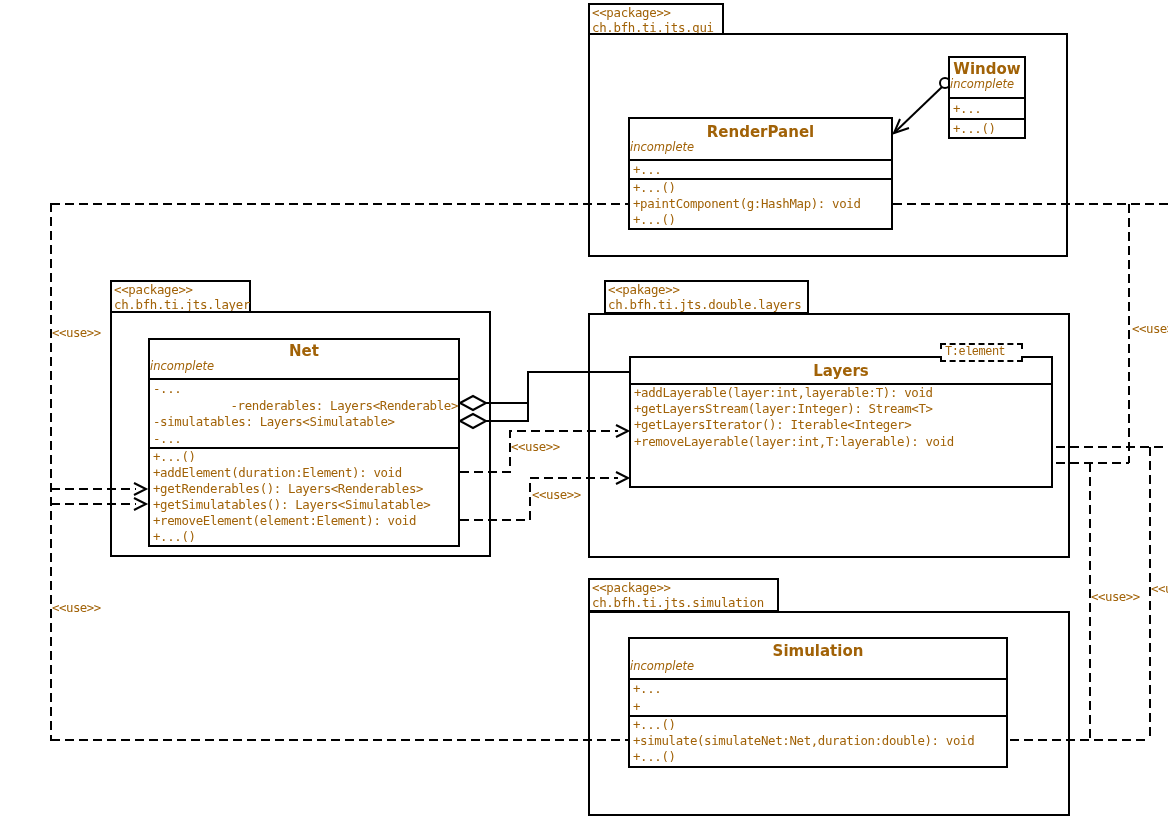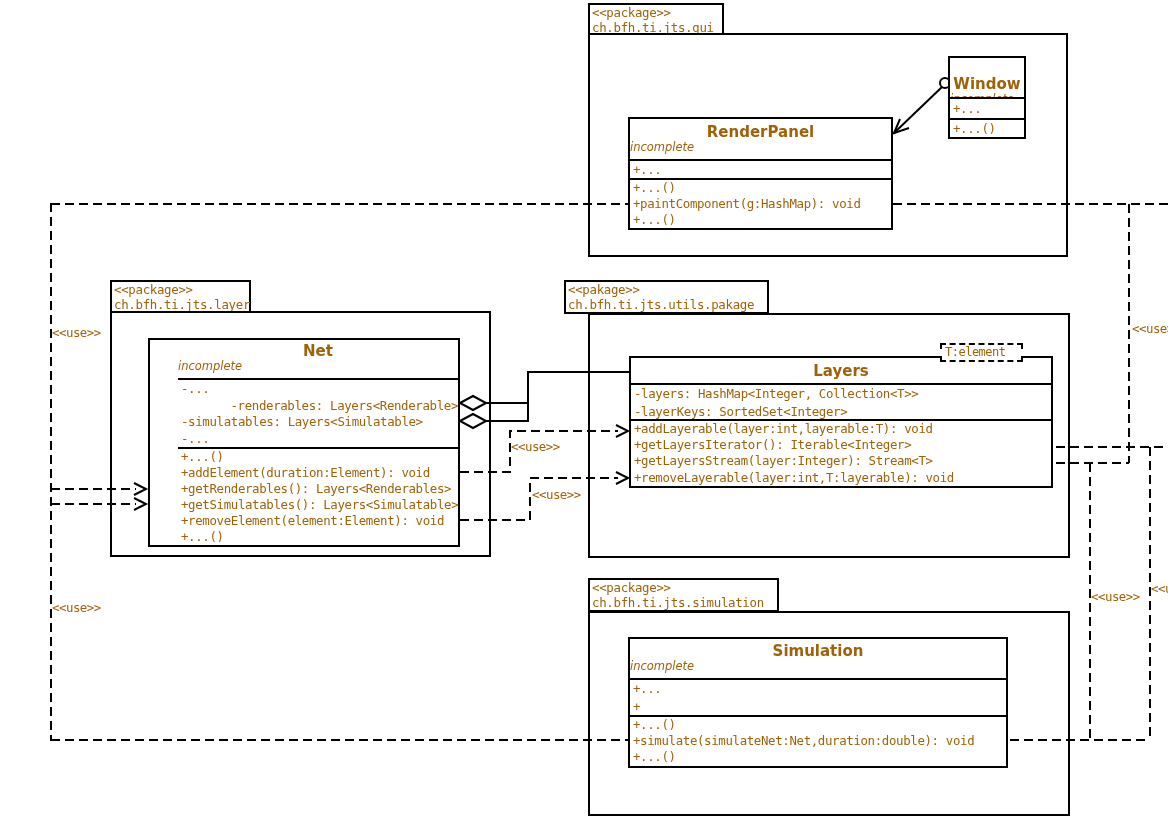--- a/index.html
+++ b/index.html
@@ -32,23 +32,23 @@
     <div class="tabline">ch.bfh.ti.jts.gui</div>
   </div>
   <div class="abs pkg-body" style="left:540px;top:33px;width:480px;height:224px;"></div>
 
   <div class="abs pkg-tab" style="left:62px;top:280px;width:141px;height:33px;">
     <div class="tabline">&lt;&lt;package&gt;&gt;</div>
     <div class="tabline">ch.bfh.ti.jts.layer</div>
   </div>
   <div class="abs pkg-body" style="left:62px;top:311px;width:381px;height:246px;"></div>
 
-  <div class="abs pkg-tab" style="left:516px;top:280px;width:205px;height:34px;">
+  <div class="abs pkg-tab" style="left:556px;top:280px;width:205px;height:34px;">
     <div class="tabline">&lt;&lt;pakage&gt;&gt;</div>
-    <div class="tabline">ch.bfh.ti.jts.utils.pakage</div>
+    <div class="tabline">ch.bfh.ti.jts.double.layers</div>
   </div>
   <div class="abs pkg-body" style="left:540px;top:313px;width:482px;height:245px;"></div>
 
   <div class="abs pkg-tab" style="left:540px;top:578px;width:191px;height:34px;">
     <div class="tabline">&lt;&lt;package&gt;&gt;</div>
     <div class="tabline">ch.bfh.ti.jts.simulation</div>
   </div>
   <div class="abs pkg-body" style="left:540px;top:611px;width:482px;height:205px;"></div>
 
   <svg class="wires" width="1168" height="819" viewBox="0 0 1168 819">
@@ -105,21 +105,21 @@
       <g>
         <line x1="894" y1="87" x2="846" y2="133"></line>
         <circle cx="897" cy="83" r="5" fill="#fff"></circle>
         <polyline points="852,119 846,133 861,128"></polyline>
       </g>
     </g>
   </svg>
 
   <div class="abs cls" style="left:900px;top:56px;width:78px;height:83px;">
     <div class="hd" style="height:41px;">
-      <div class="title" style="padding-top:18px;line-height:17px;">Window</div>
+      <div class="title" style="padding-top:3px;line-height:17px;">Window</div>
       <div class="note">incomplete</div>
     </div>
     <div class="attrs" style="height:21px;">
       <div class="row" style="line-height:19px;">+...</div>
     </div>
     <div class="mths">
       <div class="row" style="line-height:18px;">+...()</div>
     </div>
   </div>
 
@@ -131,21 +131,21 @@
     <div class="attrs" style="height:19px;">
       <div class="row" style="line-height:17px;">+...</div>
     </div>
     <div class="mths">
       <div class="row" style="line-height:16px;">+...()</div>
       <div class="row" style="line-height:16px;">+paintComponent(g:HashMap): void</div>
       <div class="row" style="line-height:16px;">+...()</div>
     </div>
   </div>
 
-  <div class="abs cls" style="left:100px;top:338px;width:312px;height:209px;padding-left:28px;">
+  <div class="abs cls" style="left:100px;top:338px;width:312px;height:209px;">
     <div class="hd" style="height:40px;">
       <div class="title" style="padding-top:3px;line-height:17px;">Net</div>
       <div class="note">incomplete</div>
     </div>
     <div class="attrs" style="height:69px;padding-top:1px;">
       <div class="row" style="line-height:16.6px;">-...</div>
       <div class="row" style="line-height:16.6px;text-align:right;">-renderables: Layers&lt;Renderable&gt;</div>
       <div class="row" style="line-height:16.6px;">-simulatables: Layers&lt;Simulatable&gt;</div>
       <div class="row" style="line-height:16.6px;">-...</div>
     </div>
@@ -156,33 +156,29 @@
       <div class="row" style="line-height:16px;">+getSimulatables(): Layers&lt;Simulatable&gt;</div>
       <div class="row" style="line-height:16px;">+removeElement(element:Element): void</div>
       <div class="row" style="line-height:16px;">+...()</div>
     </div>
   </div>
 
   <div class="abs cls" style="left:581px;top:356px;width:424px;height:132px;">
     <div class="hd" style="height:27px;">
       <div class="title" style="padding-top:3px;line-height:20px;">Layers</div>
     </div>
-    <div class="attrs" style="height:36px;">
-      <div class="row" style="line-height:17.5px;">-layers: HashMap&lt;Integer, Collection&lt;T&gt;&gt;</div>
-      <div class="row" style="line-height:17.5px;">-layerKeys: SortedSet&lt;Integer&gt;</div>
-    </div>
     <div class="mths">
       <div class="row" style="line-height:16.2px;">+addLayerable(layer:int,layerable:T): void</div>
+      <div class="row" style="line-height:16.2px;">+getLayersStream(layer:Integer): Stream&lt;T&gt;</div>
       <div class="row" style="line-height:16.2px;">+getLayersIterator(): Iterable&lt;Integer&gt;</div>
-      <div class="row" style="line-height:16.2px;">+getLayersStream(layer:Integer): Stream&lt;T&gt;</div>
       <div class="row" style="line-height:16.2px;">+removeLayerable(layer:int,T:layerable): void</div>
     </div>
   </div>
 
-  <div class="abs generic-box" style="left:892px;top:343px;width:83px;height:19px;">T:element</div>
+  <div class="abs generic-box" style="left:892px;top:343px;width:83px;height:19px;font-family:Liberation Mono, monospace;">T:element</div>
 
   <div class="abs cls" style="left:580px;top:637px;width:380px;height:131px;">
     <div class="hd" style="height:41px;">
       <div class="title" style="padding-top:4px;line-height:17px;">Simulation</div>
       <div class="note">incomplete</div>
     </div>
     <div class="attrs" style="height:37px;">
       <div class="row" style="line-height:17.5px;">+...</div>
       <div class="row" style="line-height:17.5px;">+</div>
     </div>

